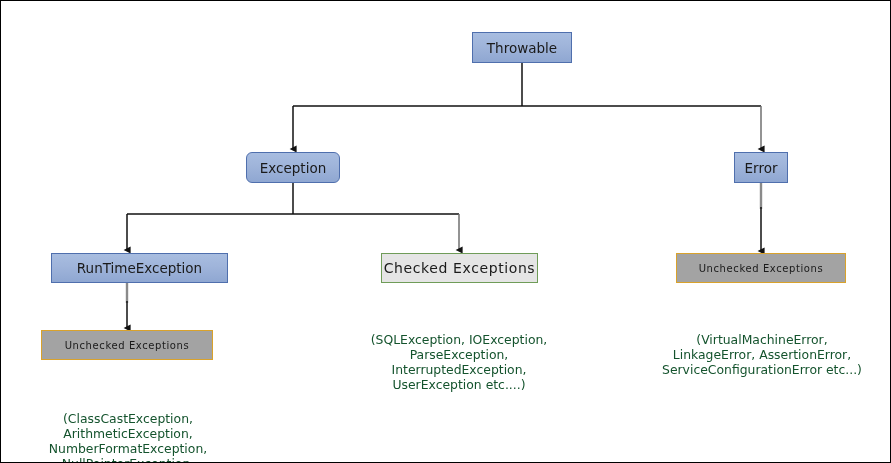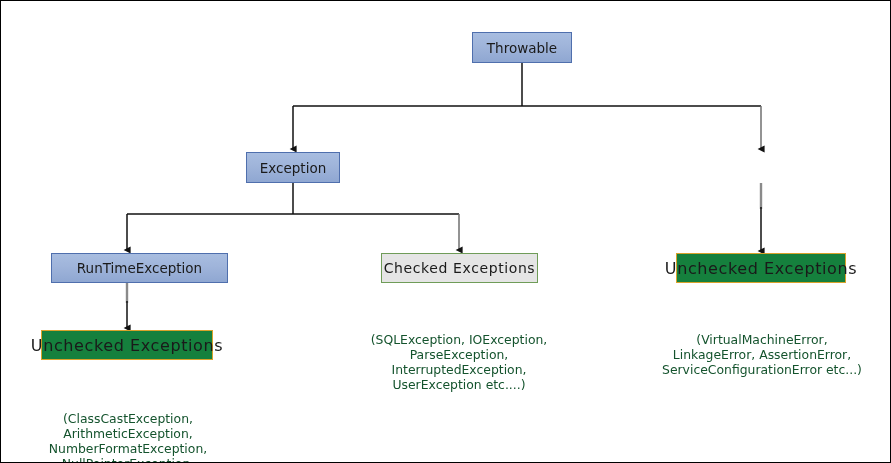--- a/index.html
+++ b/index.html
@@ -45,23 +45,23 @@
     border: 1px solid #4f6fad;
     font-size: 13.5px;
   }
   .node-green {
     background: #e5e5e5;
     border: 1px solid #6f9c58;
     font-size: 14px;
     letter-spacing: 0.6px;
   }
   .node-orange {
-    background: #15803d;
+    background: #a3a3a3;
     border: 1px solid #d9a22b;
-    font-size: 16px;
+    font-size: 10px;
     letter-spacing: 0.6px;
   }
   .caption {
     position: absolute;
     text-align: center;
     font-size: 12.4px;
     line-height: 15px;
     color: #14532d;
     z-index: 2;
     white-space: pre-line;
@@ -96,24 +96,27 @@
     <path d="M760,206 L760,250" stroke="#111111" stroke-width="1.5" fill="none" marker-end="url(#arrowDark)"></path>
 
     <path d="M126,282 L126,302" stroke="#8a8a8a" stroke-width="2.4" fill="none"></path>
     <path d="M126,300 L126,327" stroke="#111111" stroke-width="1.5" fill="none" marker-end="url(#arrowDark)"></path>
   </svg>
 
   <div class="node node-blue" style="left:471px; top:31px; width:100px; height:31px;">
     <span>Throwable</span>
   </div>
 
-  <div class="node node-blue" style="left:245px; top:151px; width:94px; height:31px;">
+  <div class="node node-blue" style="left:245px; top:151px; width:94px; height:31px;border-radius:6px;">
     <span>Exception</span>
   </div>
 
+  <div class="node node-blue" style="left:733px; top:151px; width:54px; height:31px;">
+    <span>Error</span>
+  </div>
 
   <div class="node node-blue" style="left:50px; top:252px; width:177px; height:30px;justify-content:center;">
     <span>RunTimeException</span>
   </div>
 
   <div class="node node-green" style="left:380px; top:252px; width:157px; height:30px;">
     <span>Checked Exceptions</span>
   </div>
 
   <div class="node node-orange" style="left:675px; top:252px; width:170px; height:30px;">

